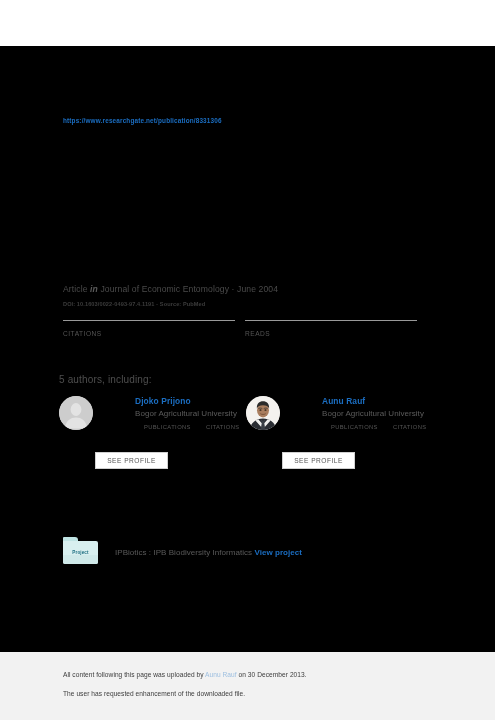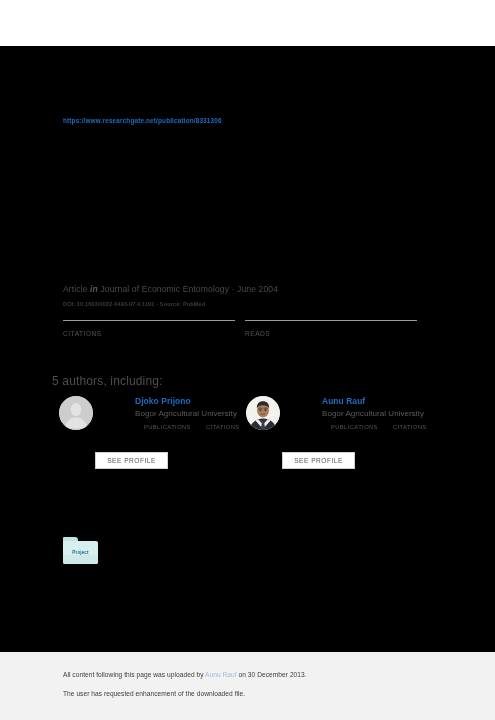--- a/index.html
+++ b/index.html
@@ -131,23 +131,23 @@
     font-size: 6.6px;
     color: #555555;
     letter-spacing: 0.5px;
   }
   .stat-citations { left: 63px; }
   .stat-reads { left: 245px; }
 
   
   .authors-head {
     position: absolute;
-    left: 52px;
+    left: 59px;
     top: 374px;
-    font-size: 12px;
+    font-size: 10px;
     color: #4e4e4e;
     letter-spacing: 0.15px;
   }
   .author {
     position: absolute;
     top: 396px;
     width: 185px;
   }
   .author-a { left: 59px; }
   .author-b { left: 246px; }
@@ -402,20 +402,24 @@
   </div>
 
 
   <div class="project-row">
     <div class="folder">
       <div class="tab"></div>
       <div class="body"></div>
       <div class="cap"></div>
       <div class="word">Project</div>
     </div>
+    <div class="project-text">
+      <span>IPBiotics : IPB Biodiversity Informatics</span>
+      <span class="view-project">View project</span>
+    </div>
   </div>
 
   <div class="footer-line footer-1">
     <span>All content following this page was uploaded by </span><span class="footer-link">Aunu Rauf</span><span> on 30 December 2013.</span>
   </div>
   <div class="footer-line footer-2">The user has requested enhancement of the downloaded file.</div>
 
 </div>
 
 </body></html>

